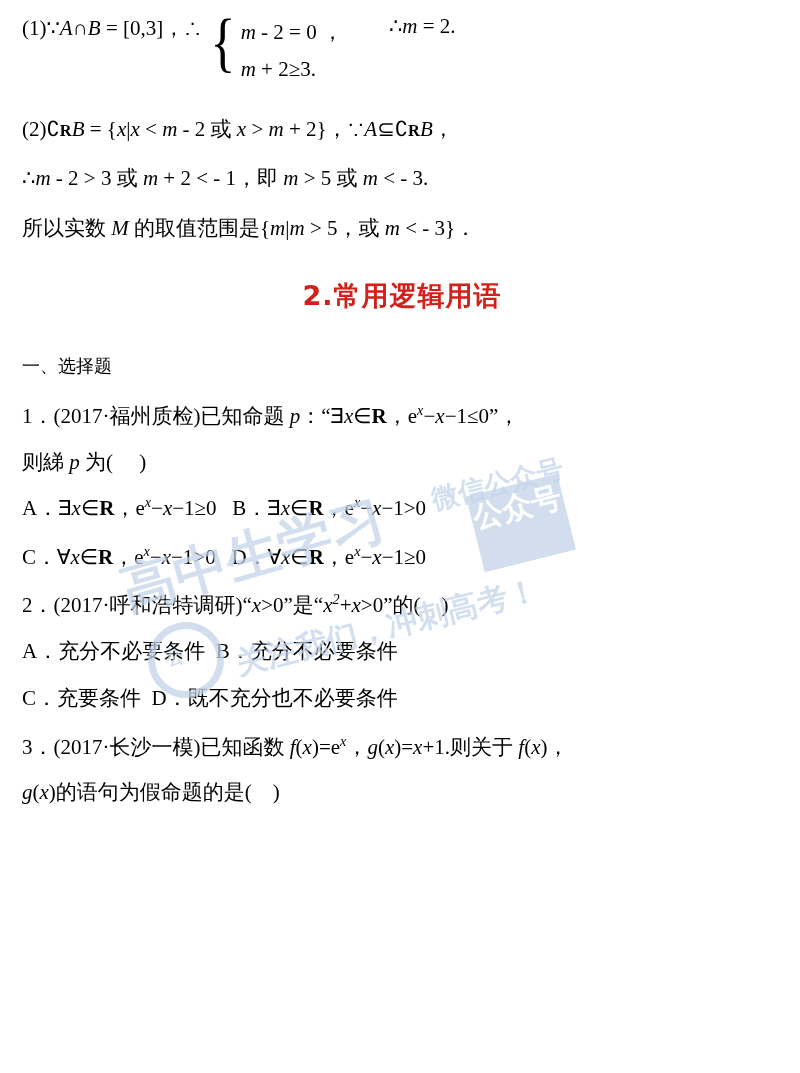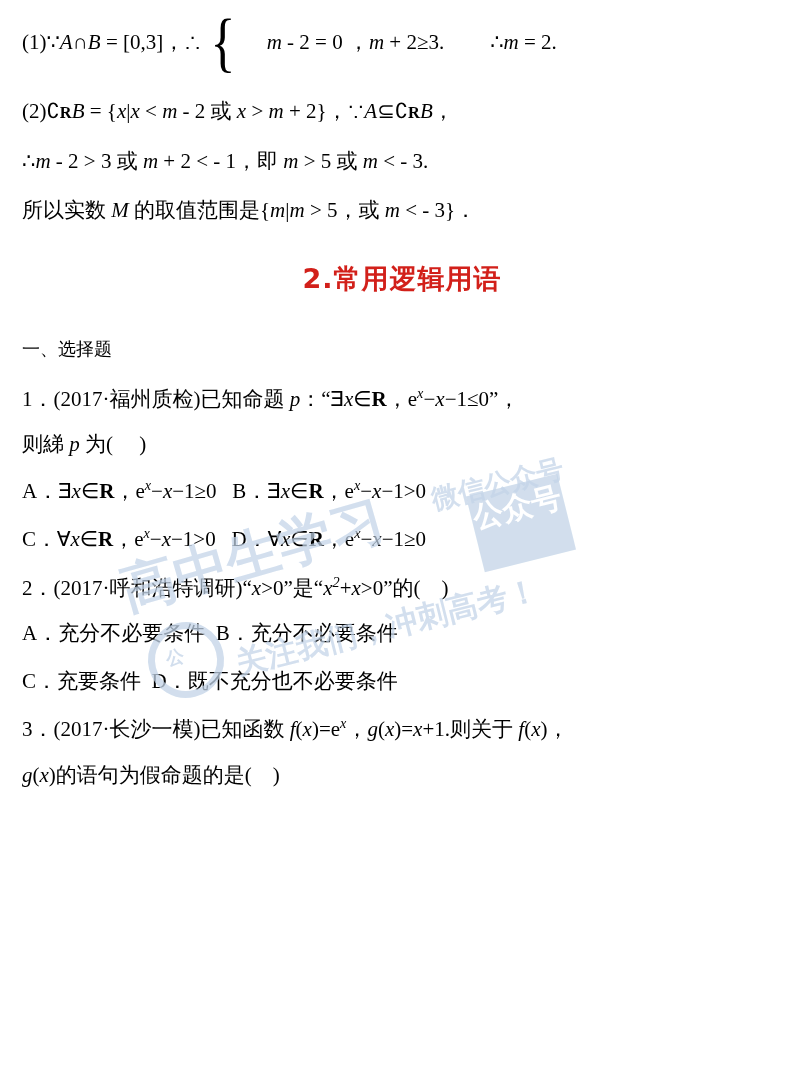--- a/index.html
+++ b/index.html
@@ -29,40 +29,38 @@
     padding: 0 36px 0 22px;
     white-space: nowrap;
   }
   .mi { font-style: italic; }
   .bold-r { font-weight: bold; font-style: normal; }
   .cn { font-family: "DejaVu Sans", sans-serif; font-style: normal; }
 
   
   .sys-row {
     display: flex;
-    align-items: center;
     padding: 0 24px 0 22px;
     margin: 14px 0 26px 0;
     font-size: 21px;
   }
   .sys-pre { white-space: nowrap; }
   .brace {
     font-size: 66px;
     line-height: 0.85;
     margin: 0 2px 0 6px;
     font-family: "Liberation Serif", serif;
     transform: scaleX(0.8);
     display: inline-block;
   }
   .sys-eqs {
     display: flex;
-    flex-direction: row;
+    flex-direction: column;
     justify-content: center;
     line-height: 1.75;
-    margin-left: 26px;
   }
   .sys-post {
     margin-left: 46px;
     white-space: nowrap;
   }
 
   
   .section-title {
     text-align: center;
     color: #d2201a;

